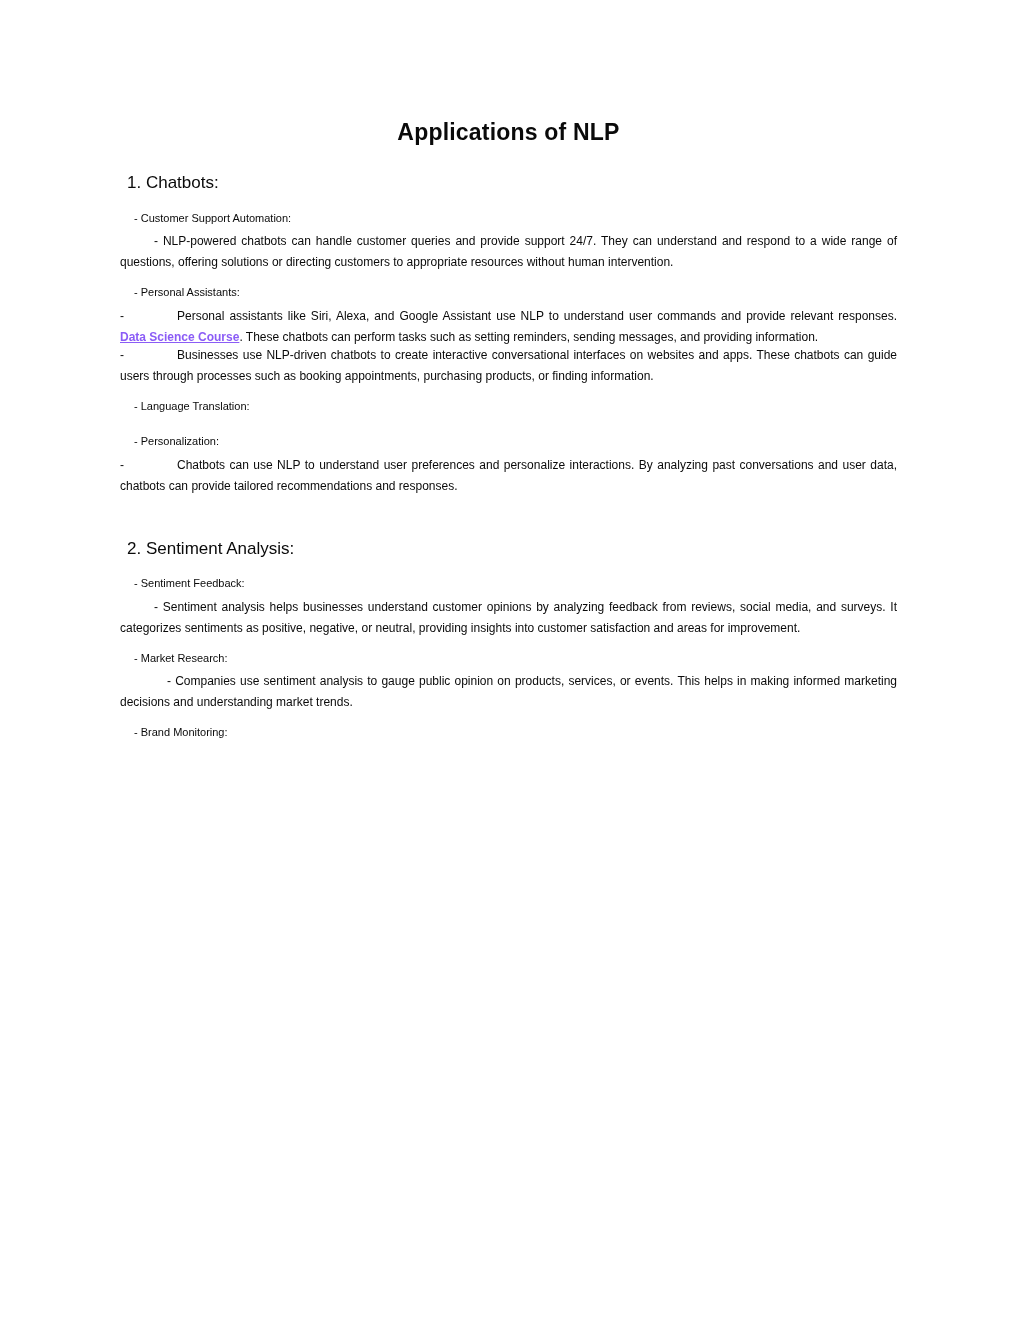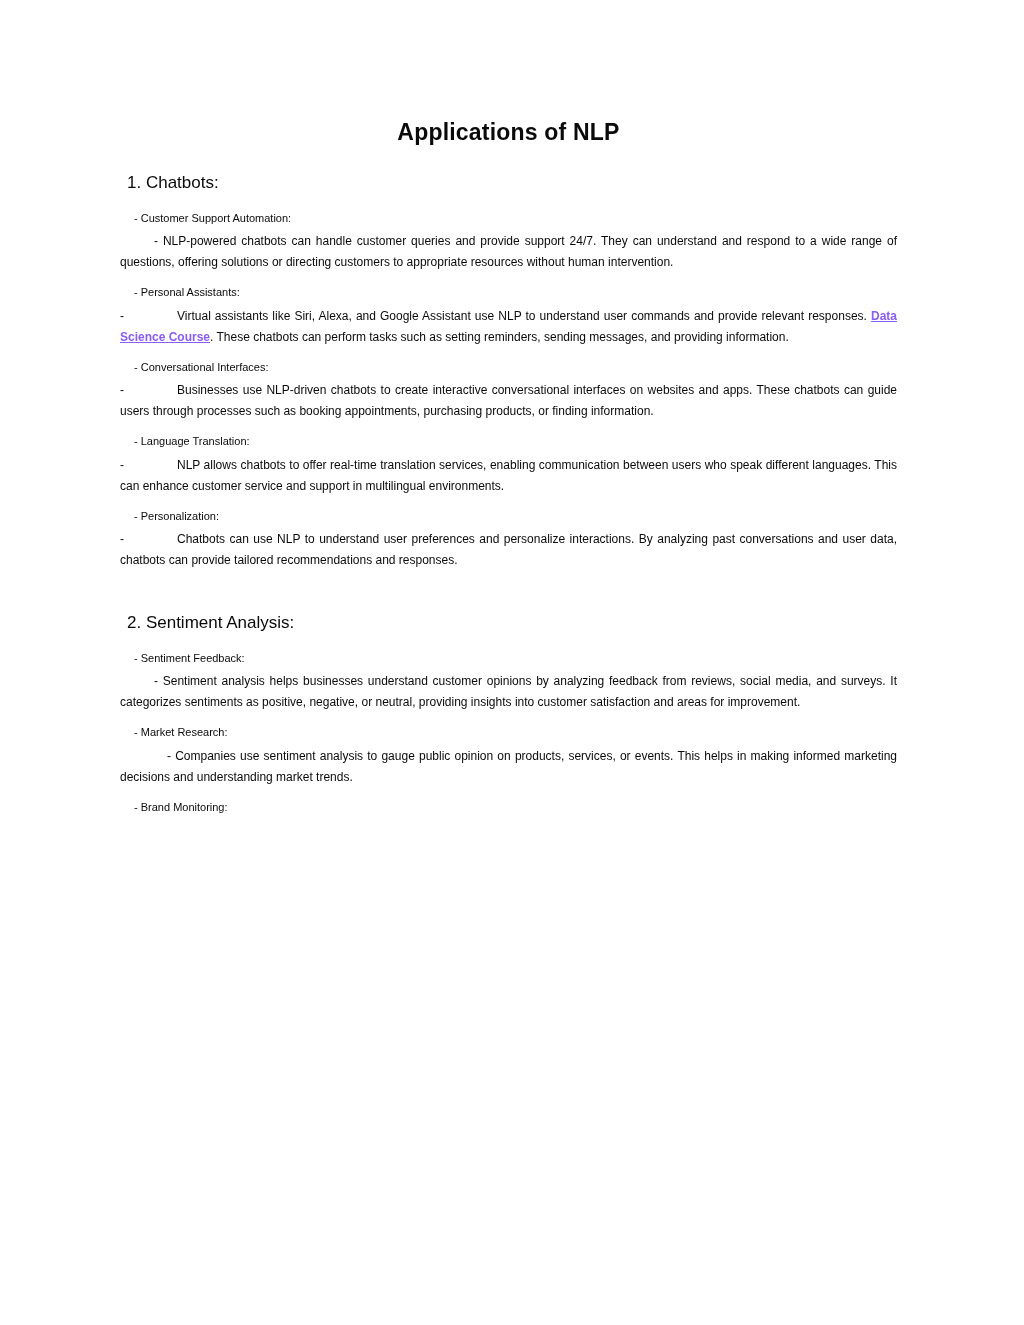--- a/index.html
+++ b/index.html
@@ -61,27 +61,25 @@
 <div class="page">
 
   <h1 class="title">Applications of NLP</h1>
 
   <p class="heading">1. Chatbots:</p>
 
   <p class="sub">- Customer Support Automation:</p>
   <p class="para indent-sm">- NLP-powered chatbots can handle customer queries and provide support 24/7. They can understand and respond to a wide range of questions, offering solutions or directing customers to appropriate resources without human intervention.</p>
 
   <p class="sub">- Personal Assistants:</p>
-  <p class="para"><span class="dash">-</span><span>Virtual assistants like Siri, Alexa, and Google Assistant use NLP to understand user commands and provide relevant responses. </span><a class="doclink" href="#" style="color: #8b5cf6;">Data Science Course</a><span>. These chatbots can perform tasks such as setting reminders, sending messages, and providing information.</span></p>
+  <p class="para"><span class="dash">-</span><span>Personal assistants like Siri, Alexa, and Google Assistant use NLP to understand user commands and provide relevant responses. </span><a class="doclink" href="#" style="color: #8b5cf6;">Data Science Course</a><span>. These chatbots can perform tasks such as setting reminders, sending messages, and providing information.</span></p>
 
-  <p class="sub">- Conversational Interfaces:</p>
   <p class="para"><span class="dash">-</span><span>Businesses use NLP-driven chatbots to create interactive conversational interfaces on websites and apps. These chatbots can guide users through processes such as booking appointments, purchasing products, or finding information.</span></p>
 
   <p class="sub">- Language Translation:</p>
-  <p class="para"><span class="dash">-</span><span>NLP allows chatbots to offer real-time translation services, enabling communication between users who speak different languages. This can enhance customer service and support in multilingual environments.</span></p>
 
   <p class="sub">- Personalization:</p>
   <p class="para"><span class="dash">-</span><span>Chatbots can use NLP to understand user preferences and personalize interactions. By analyzing past conversations and user data, chatbots can provide tailored recommendations and responses.</span></p>
 
   <p class="heading heading-gap">2. Sentiment Analysis:</p>
 
   <p class="sub">- Sentiment Feedback:</p>
   <p class="para indent-sm">- Sentiment analysis helps businesses understand customer opinions by analyzing feedback from reviews, social media, and surveys. It categorizes sentiments as positive, negative, or neutral, providing insights into customer satisfaction and areas for improvement.</p>
 
   <p class="sub">- Market Research:</p>

